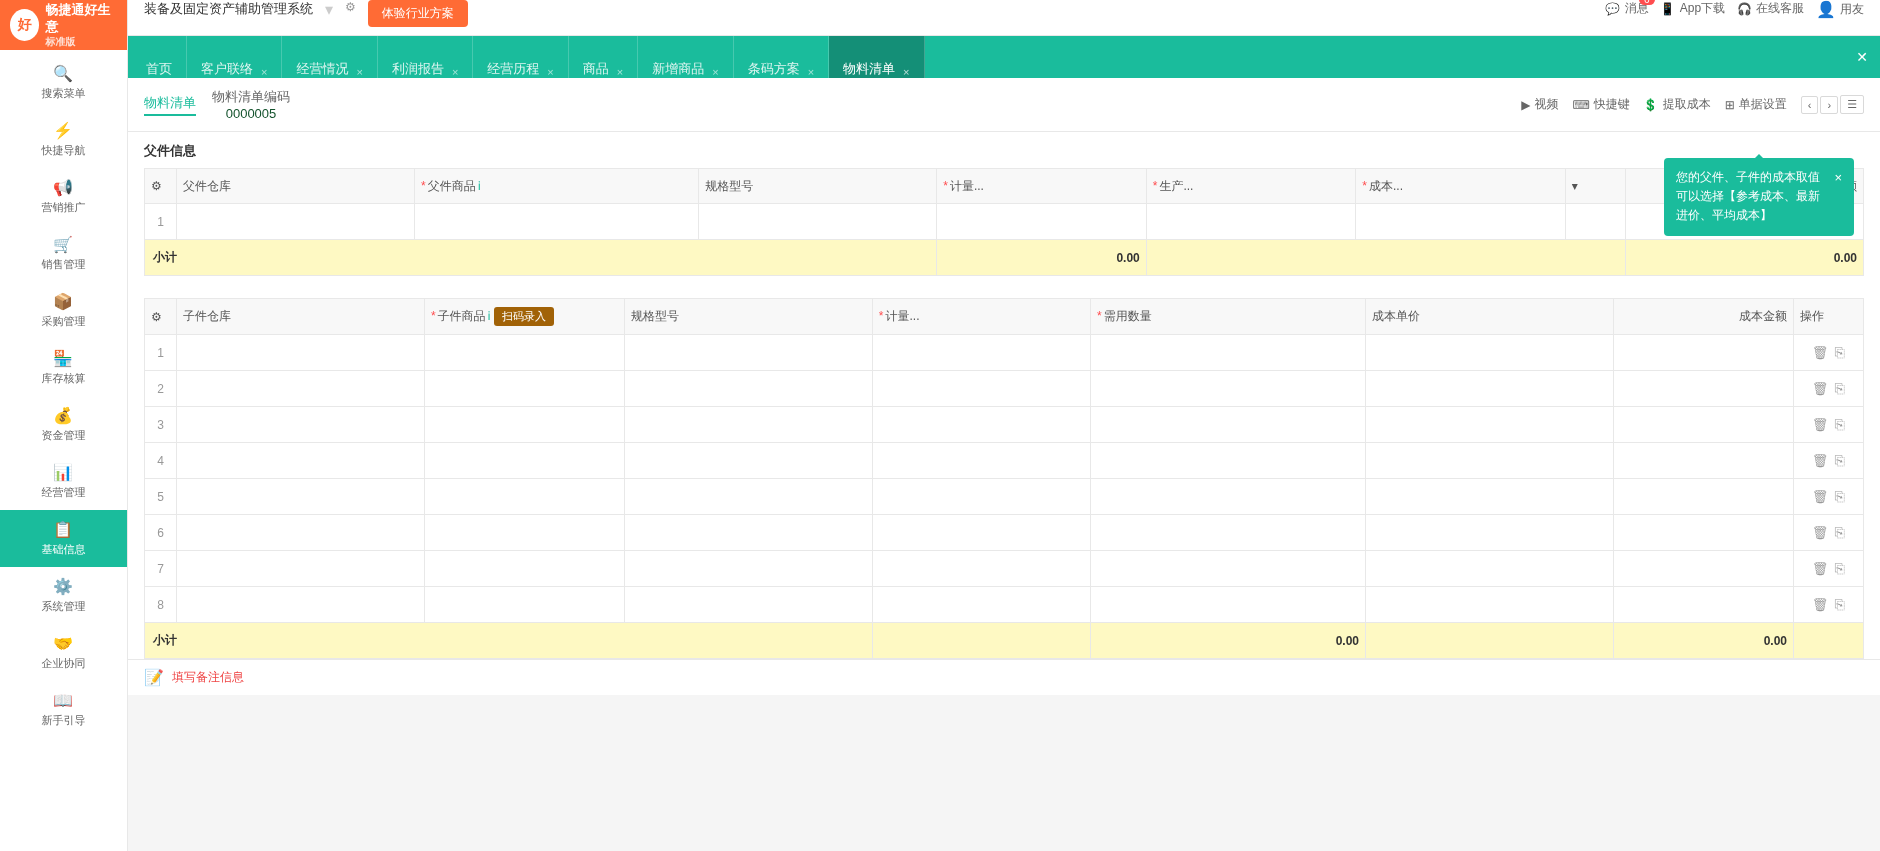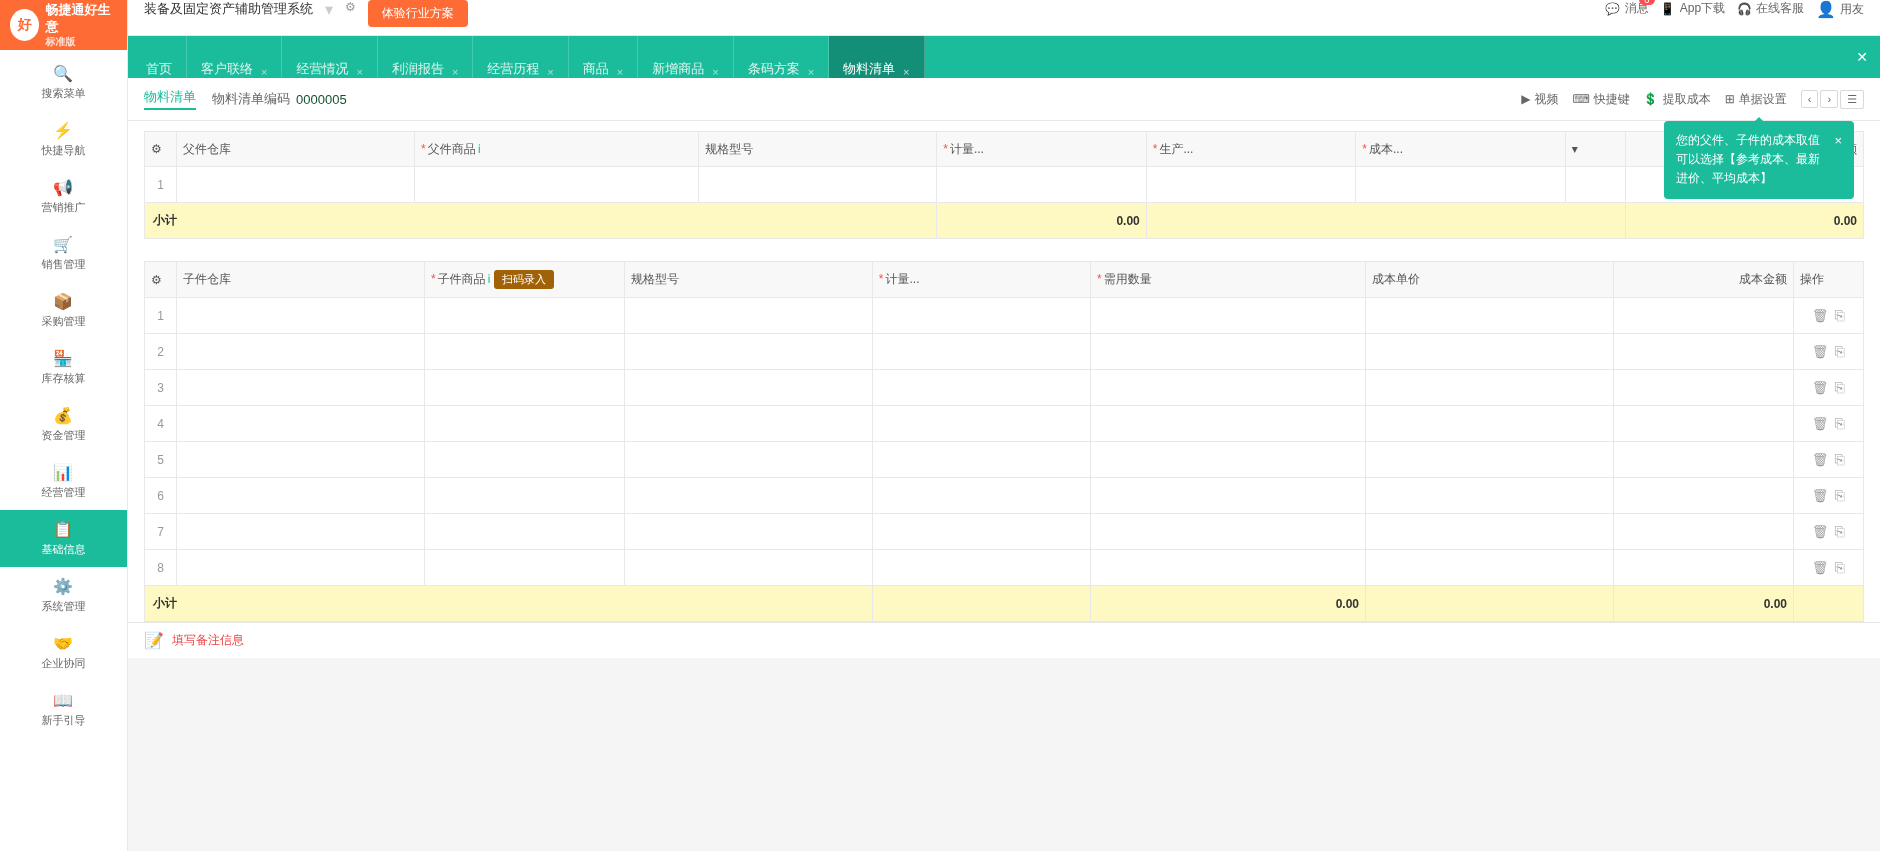--- a/index.html
+++ b/index.html
@@ -32,21 +32,21 @@
 
     
     .content { flex: 1; background: #f5f5f5; overflow-y: auto; padding: 0; }
     .page-content { background: #fff; margin: 0; padding: 0; }
 
     
     .page-header { display: flex; align-items: center; padding: 10px 16px; border-bottom: 1px solid #e8e8e8; gap: 20px; background: #fff; }
     .page-header-tabs { display: flex; gap: 16px; align-items: center; }
     .page-header-tab { font-size: 13px; color: #666; cursor: pointer; padding-bottom: 2px; }
     .page-header-tab.active { color: #1abc9c; border-bottom: 2px solid #1abc9c; font-weight: 500; }
-    .page-header-field { display: flex; align-items: center; gap: 6px; font-size: 13px; color: #333; }
+    .page-header-field { display: flex; align-items: center; gap: 0; font-size: 13px; color: #333; flex-direction: column; }
     .page-header-actions { margin-left: auto; display: flex; align-items: center; gap: 14px; font-size: 12px; color: #666; }
     .page-header-action { display: flex; align-items: center; gap: 4px; cursor: pointer; }
     .nav-arrows { display: flex; align-items: center; gap: 2px; }
     .nav-arrow { border: 1px solid #d9d9d9; padding: 2px 6px; border-radius: 2px; cursor: pointer; font-size: 11px; color: #666; }
 
     
     .section { padding: 10px 16px 0; }
     .section-title { font-size: 13px; font-weight: 600; color: #333; margin-bottom: 8px; display: flex; align-items: center; gap: 4px; }
 
     
@@ -233,20 +233,23 @@
           </div>
           <div class="nav-arrows">
             <span class="nav-arrow">‹</span>
             <span class="nav-arrow">›</span>
             <span class="nav-arrow">☰</span>
           </div>
         </div>
       </div>
 
       <div class="section">
+        <div class="section-title">
+          <span>父件信息</span>
+        </div>
         <div class="table-wrapper" style="position:relative;">
           <table class="data-table">
             <thead>
               <tr>
                 <th class="col-setting"><span>⚙</span></th>
                 <th><span>父件仓库</span></th>
                 <th><span class="required">*</span><span>父件商品</span><span style="color:#1abc9c;margin-left:2px;">ℹ</span></th>
                 <th><span>规格型号</span></th>
                 <th><span class="required">*</span><span>计量...</span></th>
                 <th><span class="required">*</span><span>生产...</span></th>

